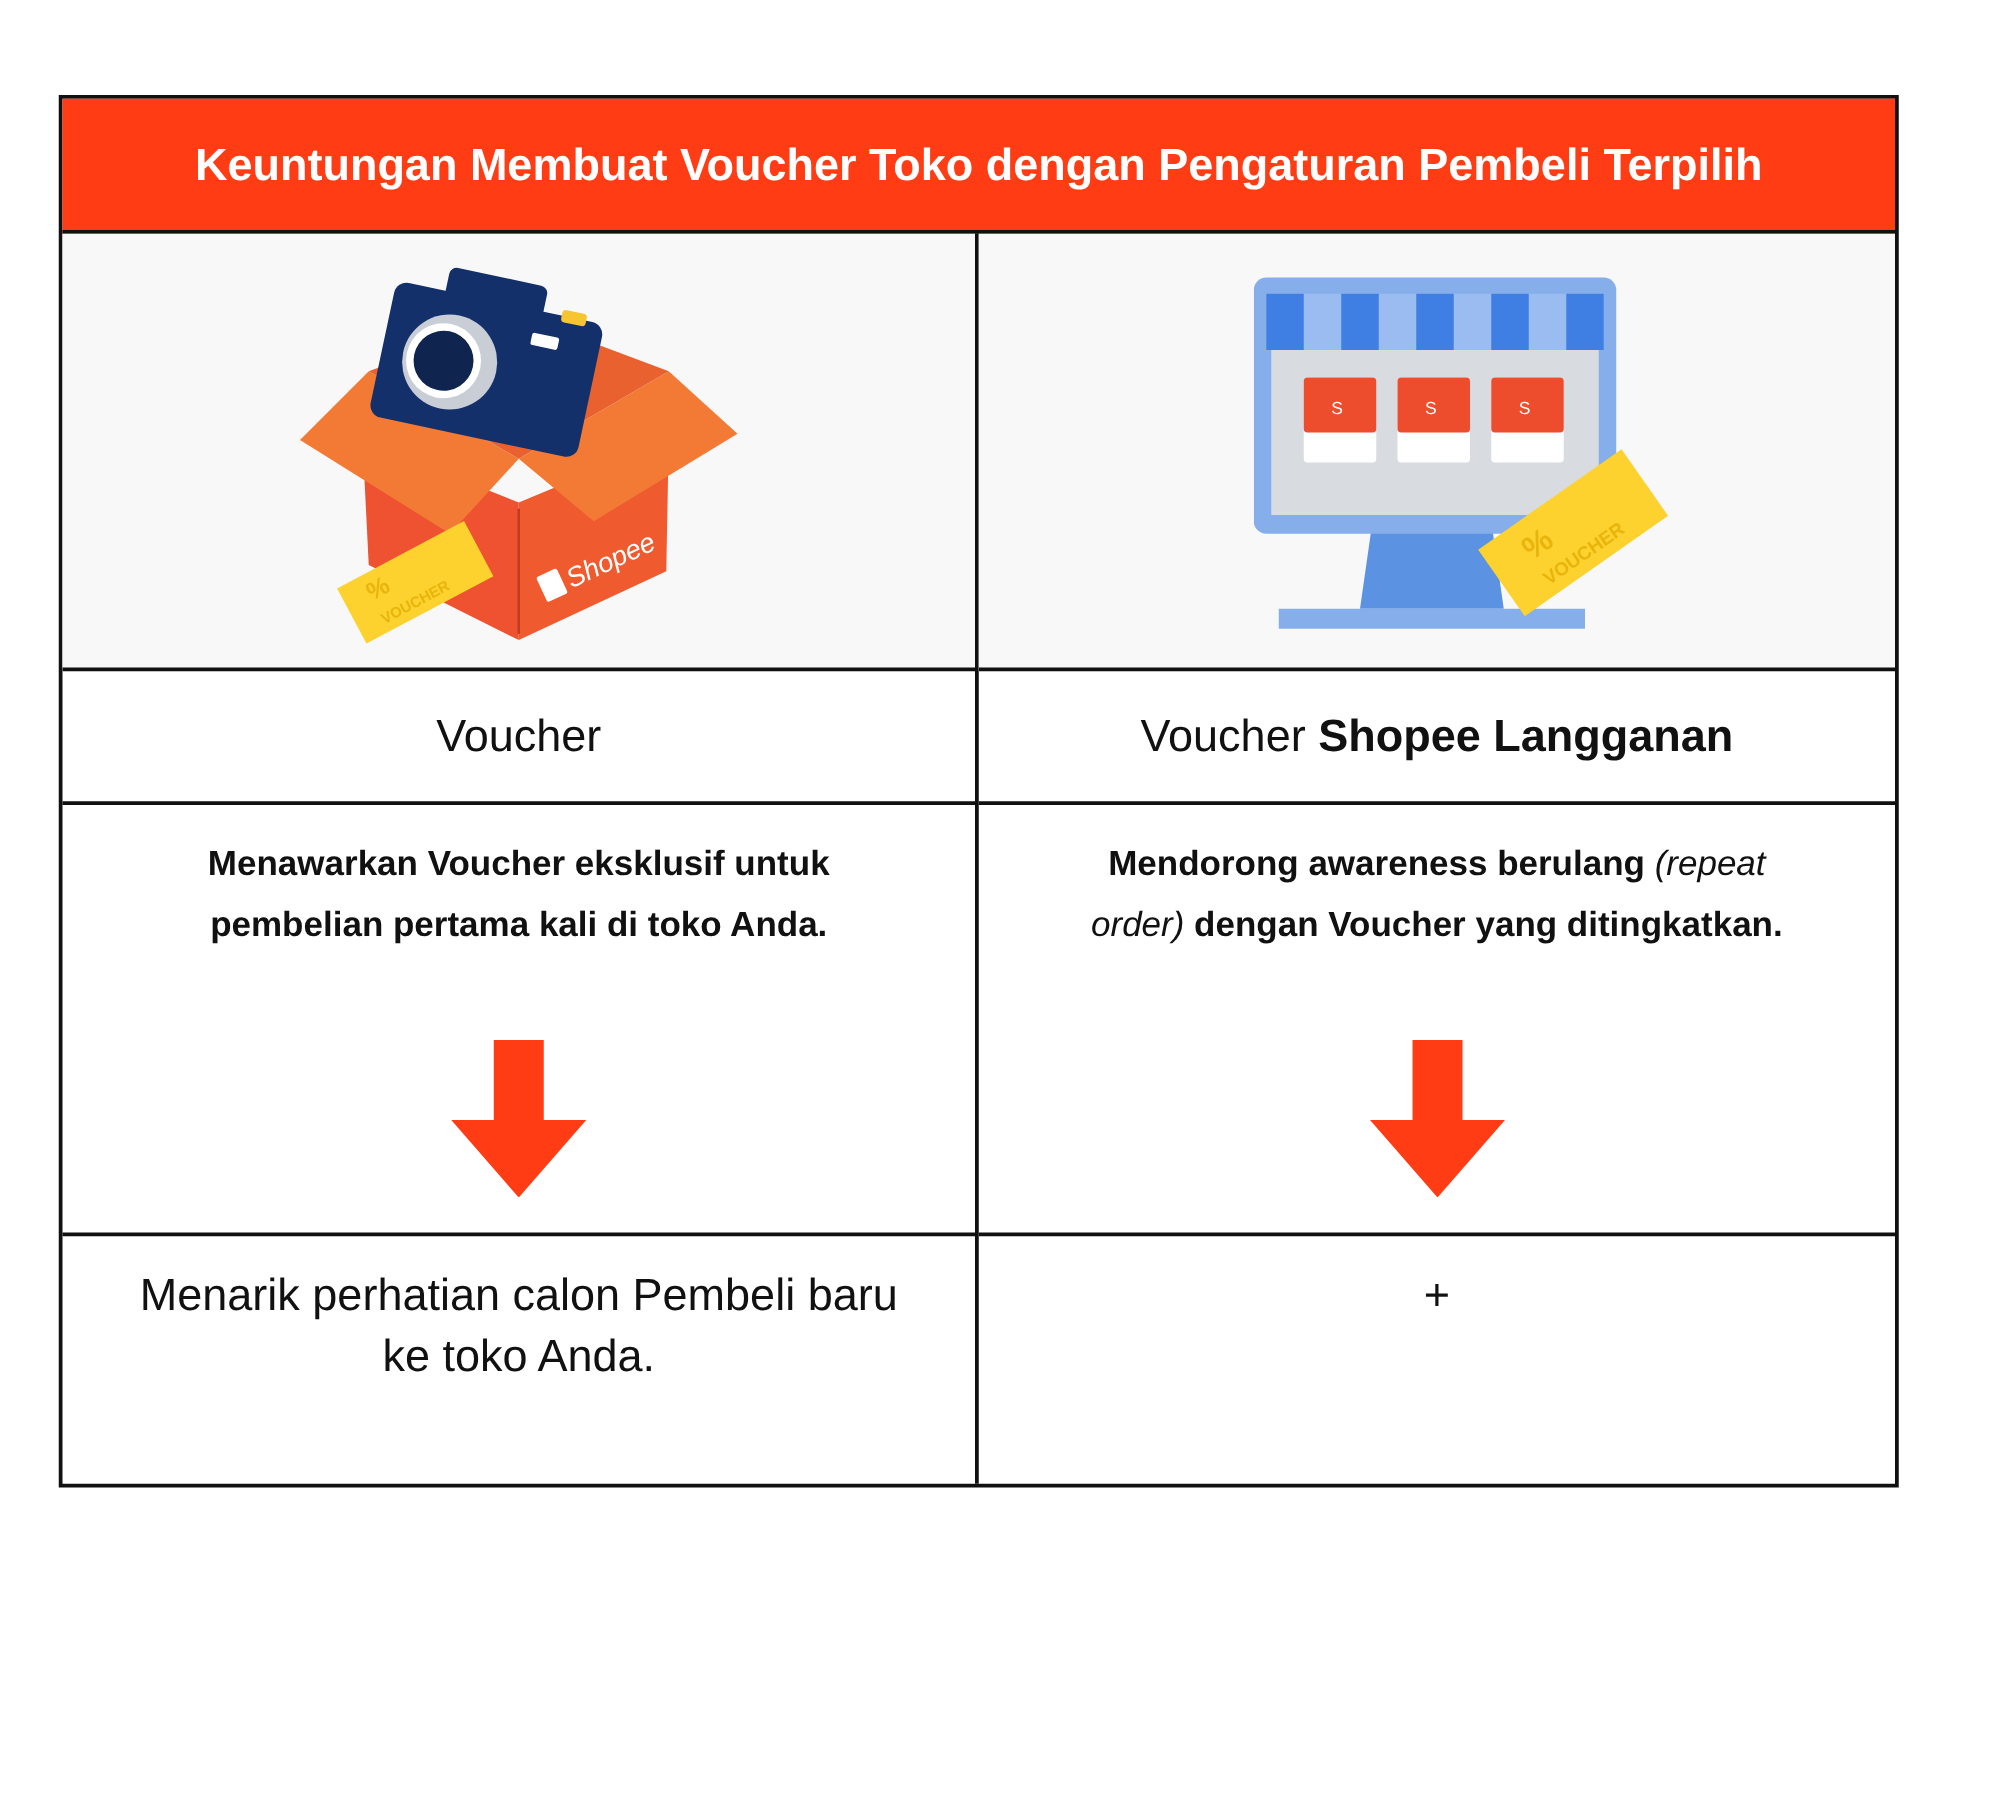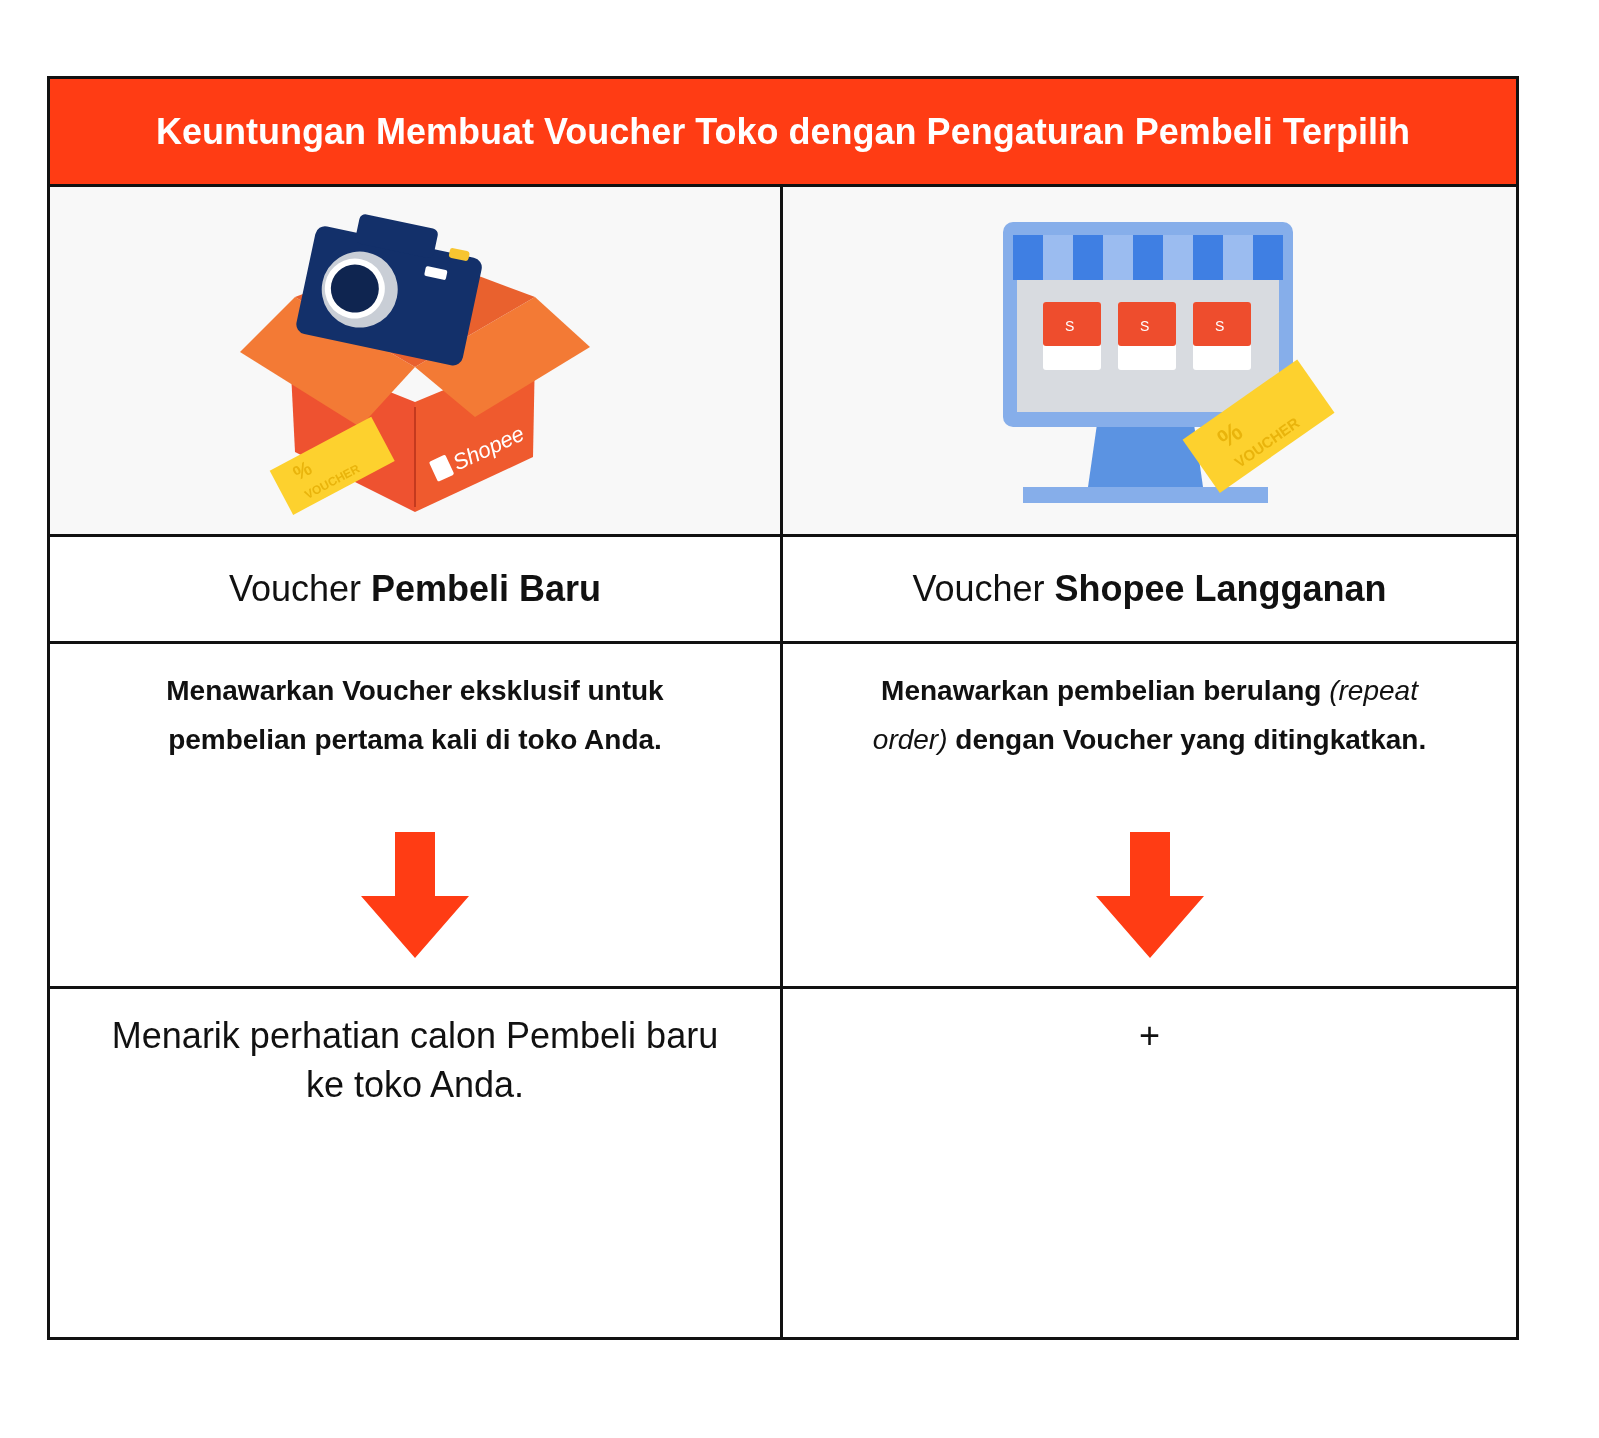--- a/index.html
+++ b/index.html
@@ -1,18 +1,18 @@
 <!DOCTYPE html>
 <html><head>
 <meta charset="utf-8">
 <style>
   html, body { margin: 0; padding: 0; background: #ffffff; }
   body { width: 1599px; height: 1438px; position: relative; font-family: "Liberation Sans", "DejaVu Sans", sans-serif; color: #111; }
   .table {
-    position: absolute; left: 47px; top: 76px; width: 1472px; height: 1264px;
+    position: absolute; left: 47px; top: 76px; width: 1472px; height: 1114px;
     border: 3px solid #111; box-sizing: border-box; background: #fff;
   }
   .header {
     position: absolute; left: 0; top: 0; right: 0; height: 108px;
     background: #ff3c14; color: #fff; display: flex; align-items: center; justify-content: center;
     font-size: 36px; font-weight: bold; border-bottom: 3px solid #111; box-sizing: border-box;
   }
   .col { position: absolute; top: 108px; bottom: 0; width: 733px; }
   .col.left { left: 0; border-right: 3px solid #111; box-sizing: border-box; }
   .col.right { left: 733px; right: 0; width: auto; }
@@ -65,21 +65,20 @@
 
         <g transform="rotate(-28 95 265)">
           <rect x="40" y="240" width="115" height="50" fill="#fdd12e"></rect>
           <text x="60" y="262" font-size="20" fill="#e9b40c" font-weight="bold" font-family="Liberation Sans, sans-serif">%</text>
           <text x="60" y="283" font-size="12" fill="#e9b40c" font-weight="bold" font-family="Liberation Sans, sans-serif">VOUCHER</text>
         </g>
       </svg>
     </div>
     <div class="cell label-cell">
       <span>Voucher</span>
-      <b>Pembeli Baru</b>
     </div>
     <div class="cell desc-cell">
       <div class="desc-text">Menawarkan Voucher eksklusif untuk pembelian pertama kali di toko Anda.</div>
       <svg class="arrow" viewBox="0 0 108 126">
         <polygon points="34,0 74,0 74,64 108,64 54,126 0,64 34,64" fill="#ff3c14"></polygon>
       </svg>
     </div>
     <div class="cell result-cell">
       <div class="result-text" style="width:620px">Menarik perhatian calon Pembeli baru ke toko Anda.</div>
     </div>
@@ -122,21 +121,21 @@
           <text x="215" y="236" font-size="15" fill="#e9b40c" font-weight="bold" font-family="Liberation Sans, sans-serif">VOUCHER</text>
         </g>
       </svg>
     </div>
     <div class="cell label-cell">
       <span>Voucher</span>
       <b>Shopee Langganan</b>
     </div>
     <div class="cell desc-cell">
       <div class="desc-text" style="width:600px">
-        <span>Menawarkan pembelian berulang </span><i>(repeat order)</i><span> dengan Voucher yang ditingkatkan.</span>
+        <span>Mendorong awareness berulang </span><i>(repeat order)</i><span> dengan Voucher yang ditingkatkan.</span>
       </div>
       <svg class="arrow" viewBox="0 0 108 126">
         <polygon points="34,0 74,0 74,64 108,64 54,126 0,64 34,64" fill="#ff3c14"></polygon>
       </svg>
     </div>
     <div class="cell result-cell">
       <div class="result-text" style="width:560px">
         <div>+</div>
       </div>
     </div>

